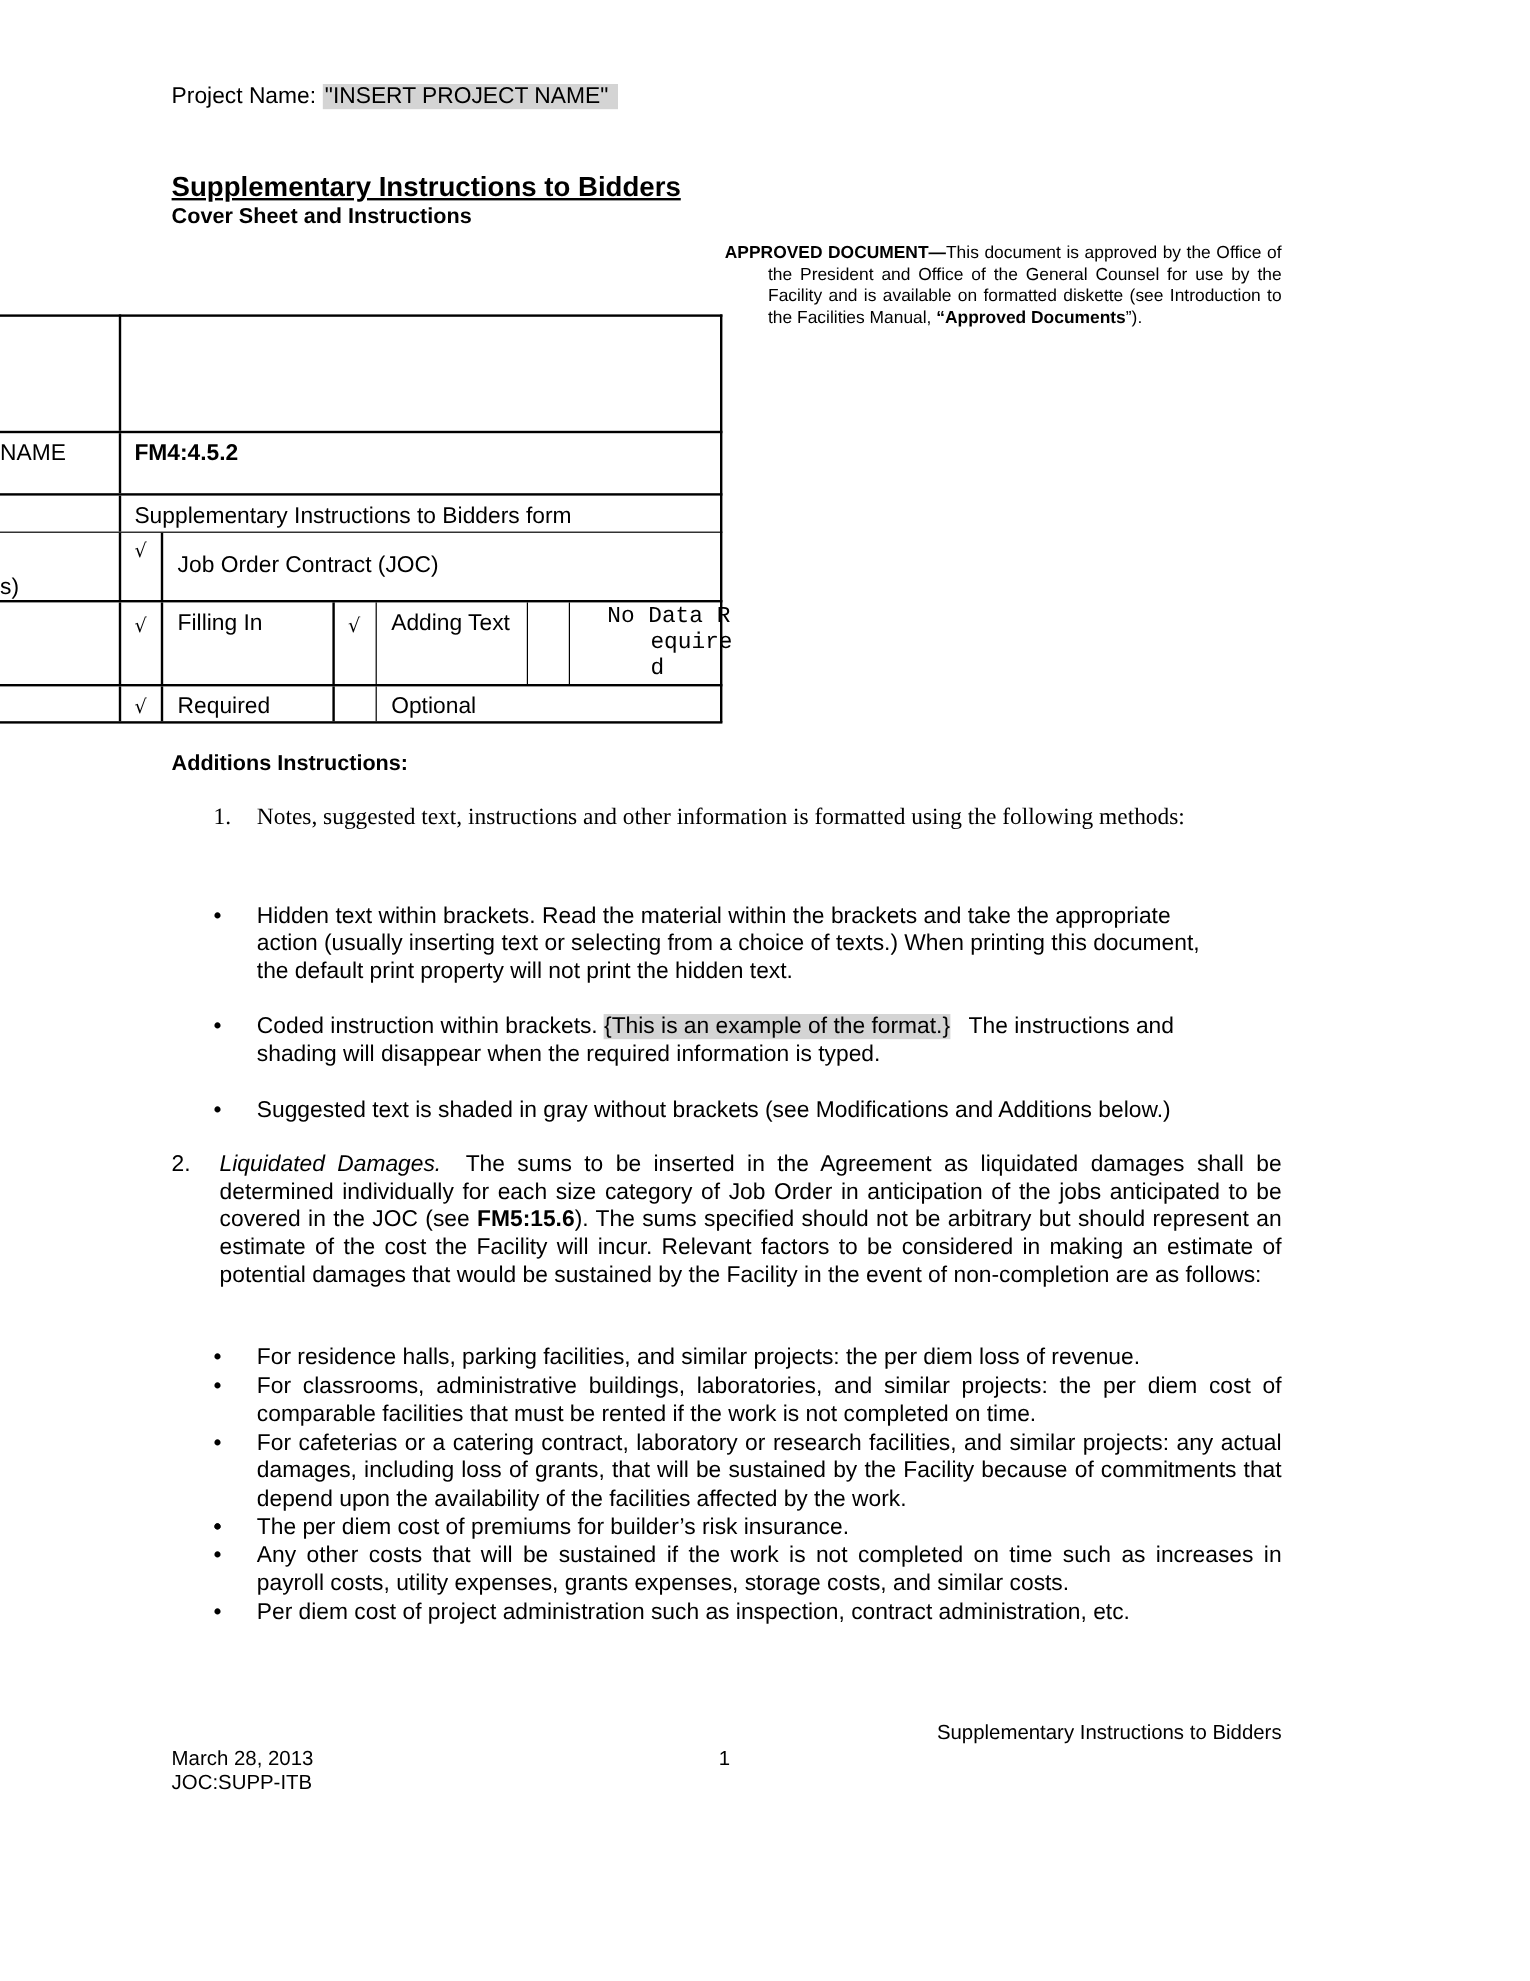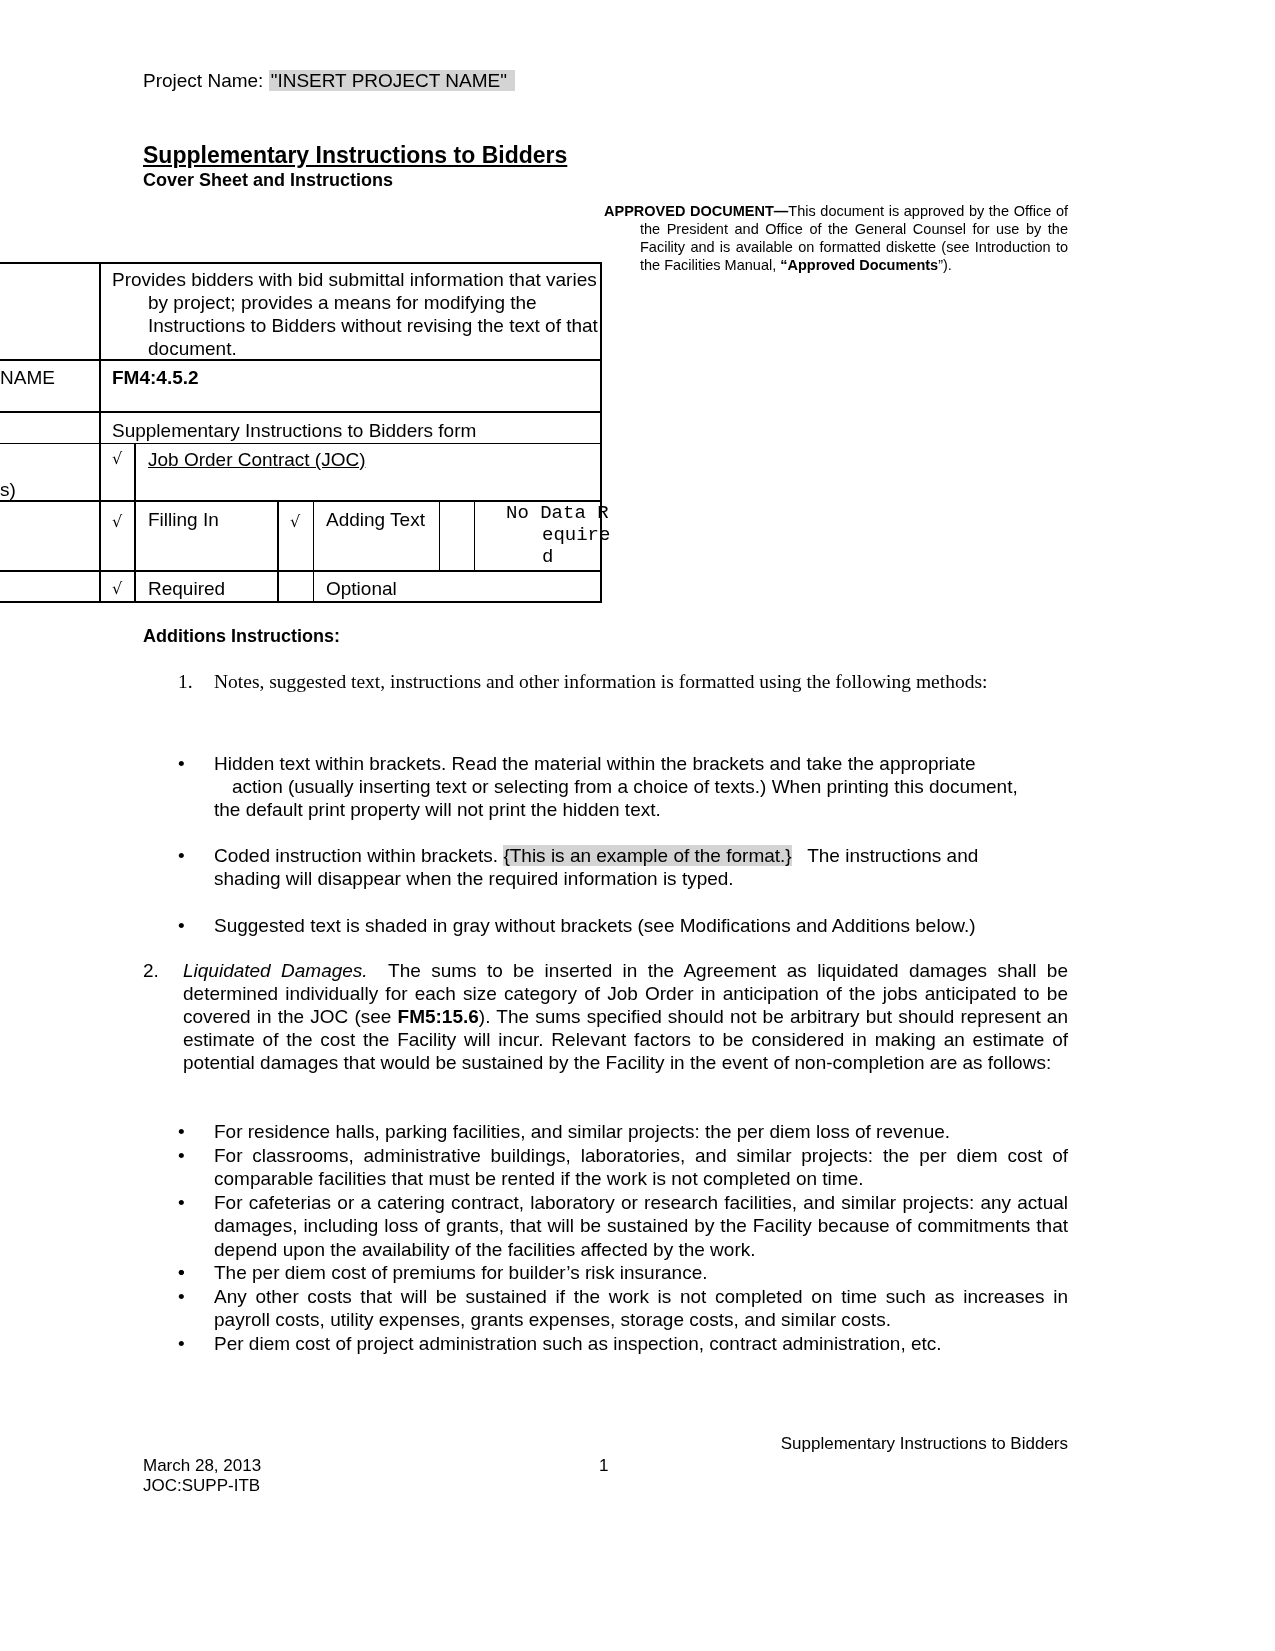--- a/index.html
+++ b/index.html
@@ -57,40 +57,39 @@
 </div>
 
 <div class="abs tbl">
 
   <div class="abs" style="left:0;top:0;width:604px;border-top:2px solid #000;"></div>
 
   <div class="abs" style="left:602px;top:0;height:340px;border-left:2px solid #000;"></div>
 
   <div class="row" style="top:0;height:99px;">
     <div class="vline" style="left:101px;"></div>
-    <div class="cell" style="left:114px;top:6px;width:486px;padding-left:36px;text-indent:-36px;box-sizing:border-box;">Provides bidders with bid submittal information that varies by project; provides a means for modifying the Instructions to Bidders without revising the text of that document.</div>
   </div>
 
   <div class="row" style="top:99px;height:52px;">
     <div class="vline" style="left:101px;"></div>
     <div class="cell" style="left:2px;top:5px;">NAME</div>
     <div class="cell" style="left:114px;top:5px;font-weight:bold;">FM4:4.5.2</div>
   </div>
 
   <div class="row" style="top:151px;height:31px;border-bottom-width:1px;">
     <div class="vline" style="left:101px;"></div>
     <div class="cell" style="left:114px;top:6px;">Supplementary Instructions to Bidders form</div>
   </div>
 
   <div class="row" style="top:182px;height:58px;">
     <div class="vline" style="left:101px;"></div>
     <div class="vline" style="left:136px;"></div>
     <div class="cell" style="left:2px;top:34px;">s)</div>
     <div class="cell check" style="left:114px;top:3px;">√</div>
-    <div class="cell" style="left:150px;top:4px;text-decoration:underline;">Job Order Contract (JOC)</div>
+    <div class="cell" style="left:150px;top:16px;">Job Order Contract (JOC)</div>
   </div>
 
   <div class="row" style="top:240px;height:70px;">
     <div class="vline" style="left:101px;"></div>
     <div class="vline" style="left:136px;"></div>
     <div class="vline" style="left:279px;"></div>
     <div class="vthin" style="left:315px;"></div>
     <div class="vthin" style="left:441px;"></div>
     <div class="vthin" style="left:476px;"></div>
     <div class="cell check" style="left:114px;top:8px;">√</div>
@@ -116,21 +115,21 @@
 <div class="abs ci">Additions Instructions:</div>
 
 <div class="abs n1">
   <span>1.</span>
   <span class="txt">Notes, suggested text, instructions and other information is formatted using the following methods:</span>
 </div>
 
 <div class="bul" style="top:752px;">
   <span class="dot">•</span>
   <span class="t" style="top:0;">Hidden text within brackets.   Read the material within the brackets and take the appropriate</span>
-  <span class="t" style="top:23px;margin-left:18px;">action (usually inserting text or selecting from a choice of texts.)   When printing this document,</span>
+  <span class="t" style="top:23px;">action (usually inserting text or selecting from a choice of texts.)   When printing this document,</span>
   <span class="t" style="top:46px;">the default print property will not print the hidden text.</span>
 </div>
 
 <div class="bul" style="top:844px;">
   <span class="dot">•</span>
   <span class="t" style="top:0;"><span>Coded instruction within brackets. </span><span class="shade">{This is an example of the format.}</span><span style="white-space:pre;">   The instructions and</span></span>
   <span class="t" style="top:23px;">shading will disappear when the required information is typed.</span>
 </div>
 
 <div class="bul" style="top:914px;">

